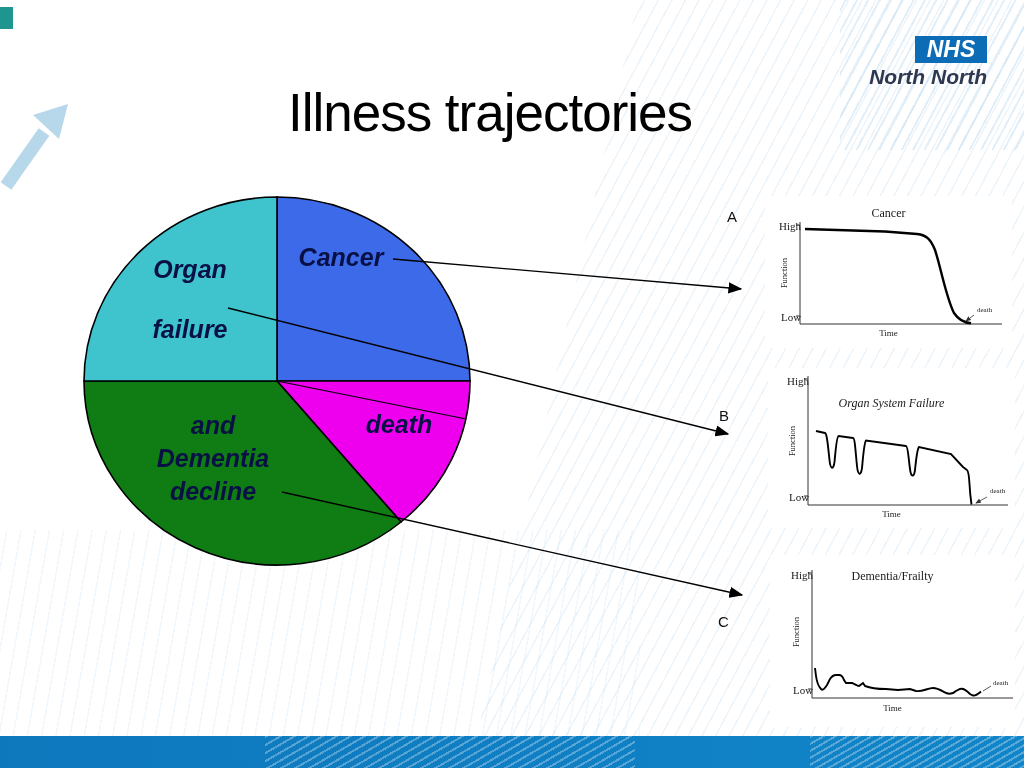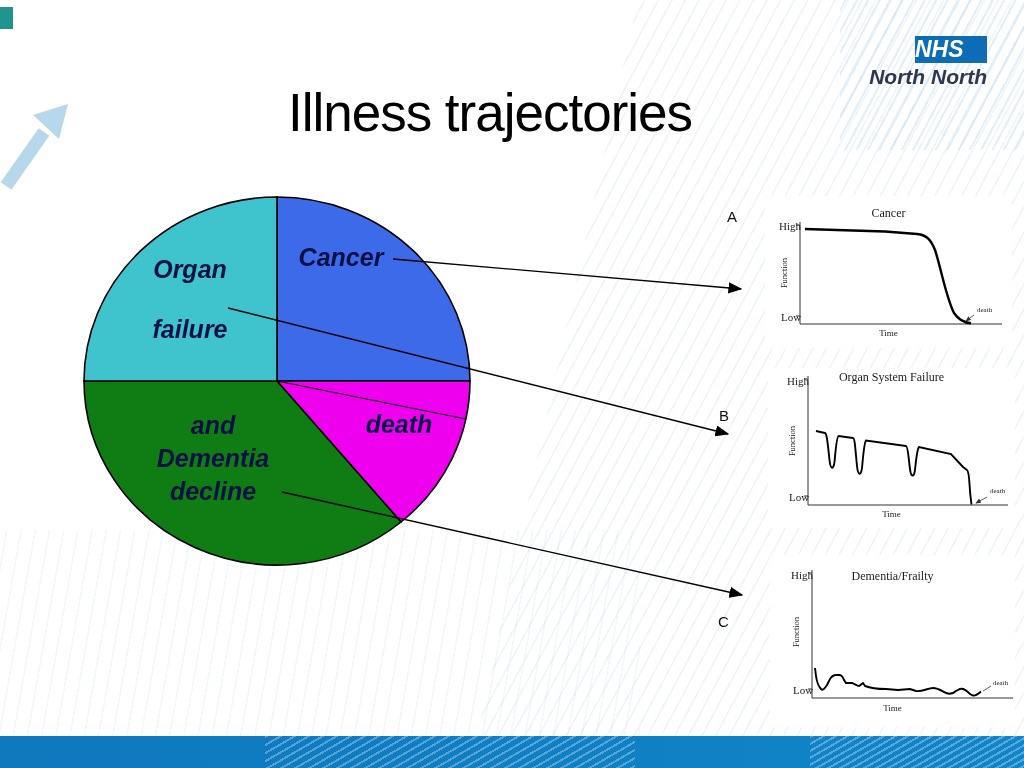--- a/index.html
+++ b/index.html
@@ -43,21 +43,21 @@
   .deco-arrow{position:absolute;left:0;top:88px;width:84px;height:108px;}
   
   .title{
     position:absolute;left:190px;top:82px;width:600px;text-align:center;
     font-size:53px;color:#000000;letter-spacing:-1px;white-space:nowrap;
   }
   
   .nhs-logo{position:absolute;top:36px;right:37px;width:160px;text-align:right;}
   .nhs-box{
     display:inline-block;width:72px;height:27px;background:#0D6CB6;color:#fff;
-    font-style:italic;font-weight:bold;font-size:23px;line-height:26px;text-align:left;
+    font-style:italic;font-weight:bold;font-size:23px;line-height:26px;text-align:center;
   }
   .nhs-region{
     margin-top:3px;color:#2F3850;font-style:italic;font-weight:bold;font-size:21px;line-height:21px;
   }
   
   .overlay-svg{position:absolute;left:0;top:0;width:1024px;height:768px;}
   
   .pie-label{position:absolute;color:#081045;font-weight:bold;font-style:italic;
     font-size:25px;line-height:33px;text-align:center;}
   .lbl-organ{left:120px;top:253px;width:140px;}
@@ -71,21 +71,21 @@
   .letter-b{left:719px;top:407px;}
   .letter-c{left:718px;top:613px;}
   
   .panel{position:absolute;background:#ffffff;font-family:"Liberation Serif",serif;color:#1a1a1a;}
   .panel-a{left:765px;top:196px;width:247px;height:152px;}
   .panel-b{left:768px;top:368px;width:247px;height:160px;}
   .panel-c{left:770px;top:555px;width:245px;height:172px;}
   .panel svg{position:absolute;left:0;top:0;}
   .p-title{position:absolute;width:100%;text-align:center;font-size:12px;}
   .panel-a .p-title{top:10px;}
-  .panel-b .p-title{top:2px;}
+  .panel-b .p-title{top:28px;font-style:italic;}
   .panel-c .p-title{top:14px;}
   .p-high,.p-low{position:absolute;font-size:11px;}
   .p-func{position:absolute;font-size:8.5px;transform:rotate(-90deg);transform-origin:center;}
   .p-time{position:absolute;width:100%;text-align:center;font-size:9px;}
   .p-death{position:absolute;font-size:7px;}
 </style>
 </head>
 <body>
 
 <div class="slide">

